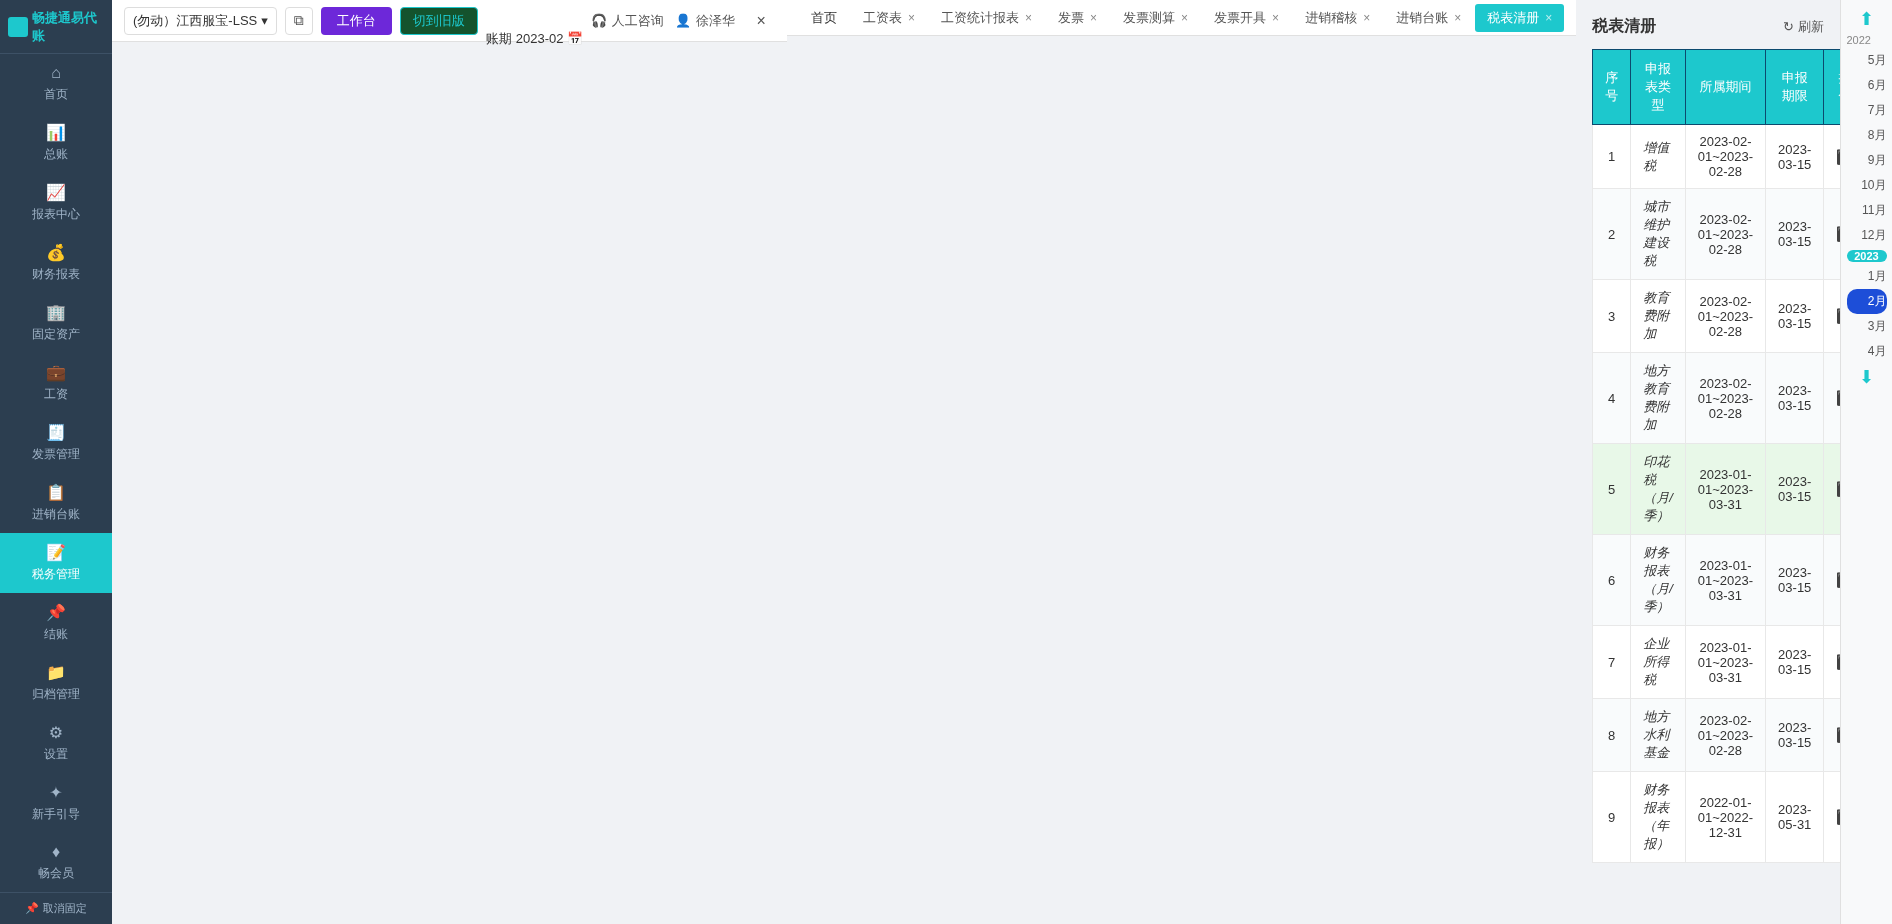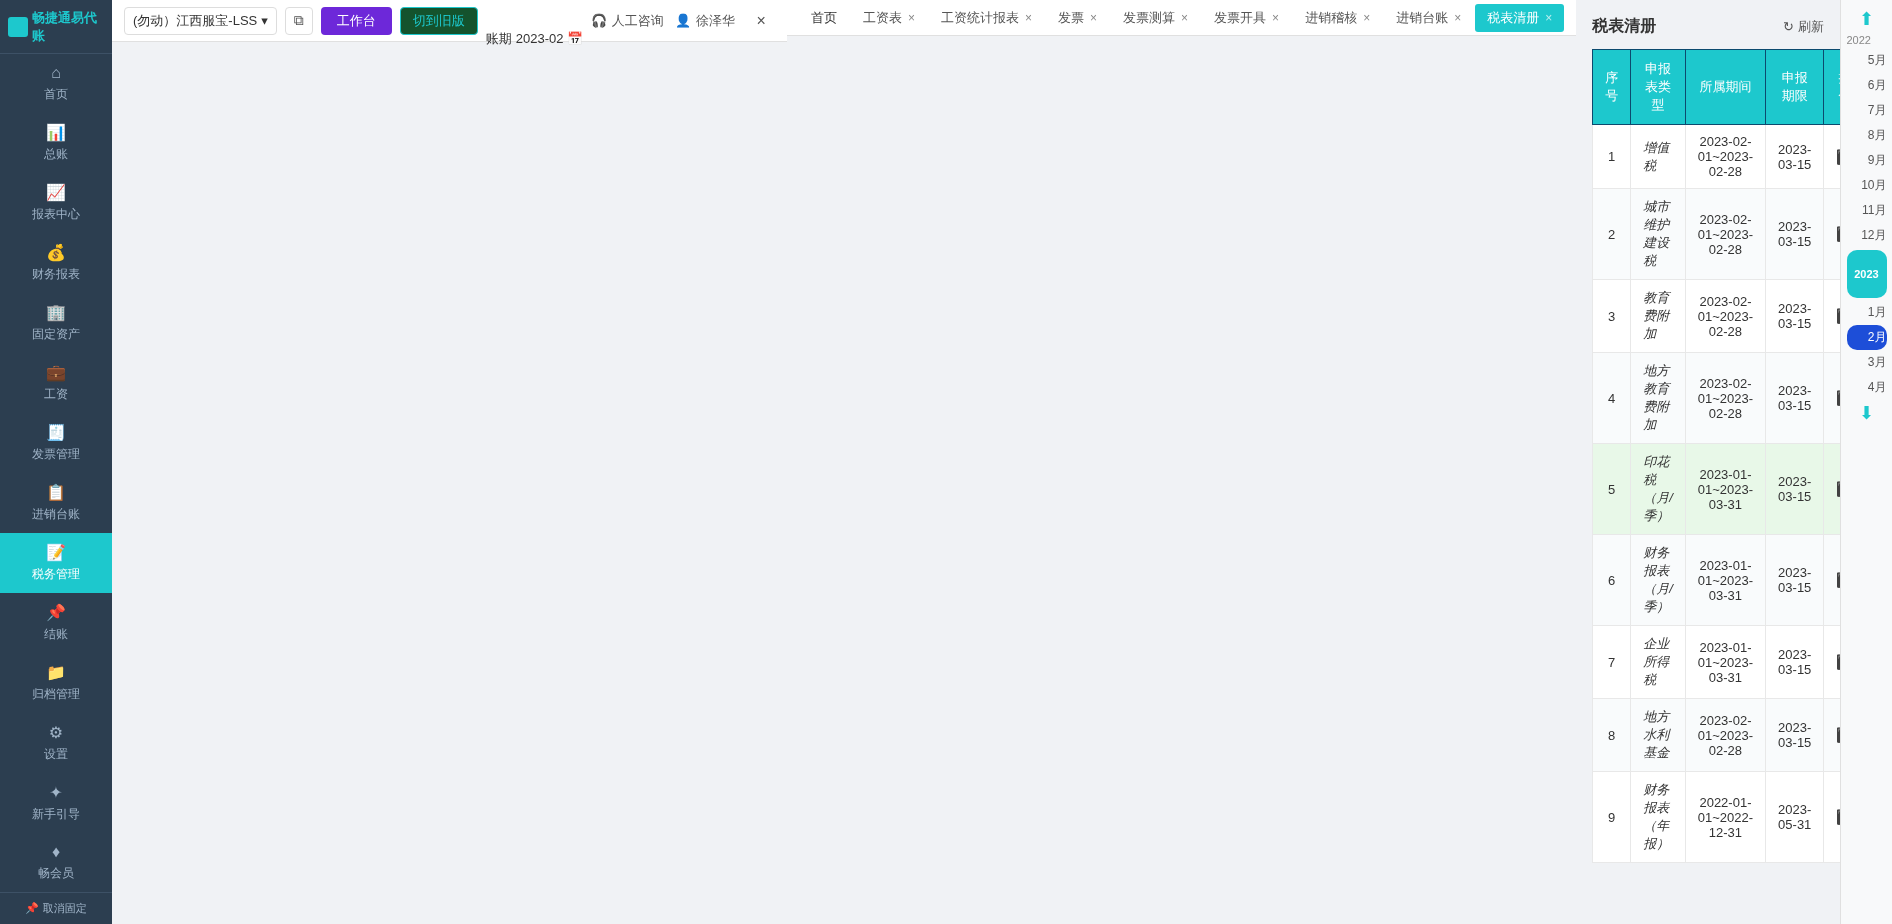--- a/index.html
+++ b/index.html
@@ -264,21 +264,21 @@
       align-items: center;
       padding: 6px 0;
       overflow-y: auto;
       flex-shrink: 0;
     }
     .timeline-year-label {
       font-size: 11px;
       color: #fff;
       background: #1dc8cd;
       border-radius: 10px;
-      padding: 18px 4px;
+      padding: 0 4px;
       margin: 2px 0;
       font-weight: bold;
       text-align: center;
       width: 40px;
     }
     .timeline-month {
       font-size: 12px;
       color: #555;
       padding: 4px 0;
       cursor: pointer;

